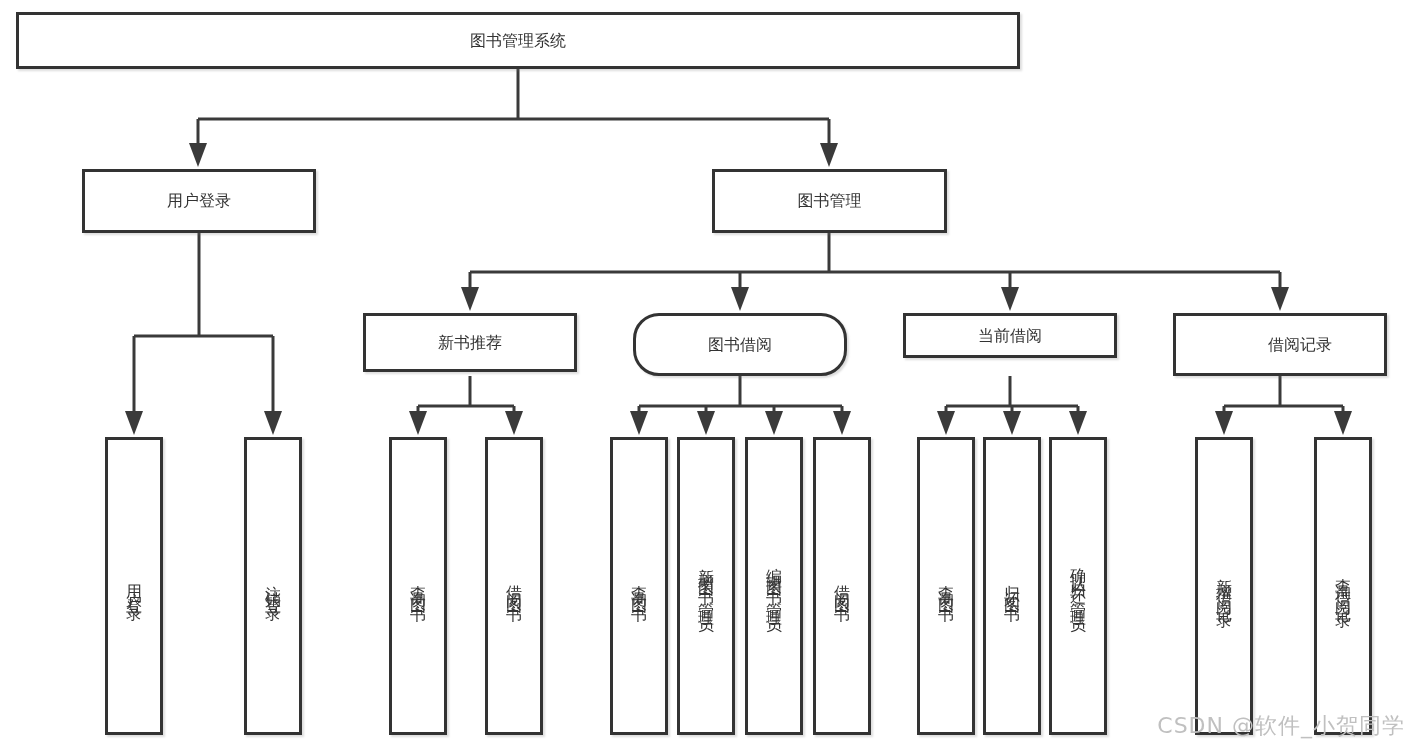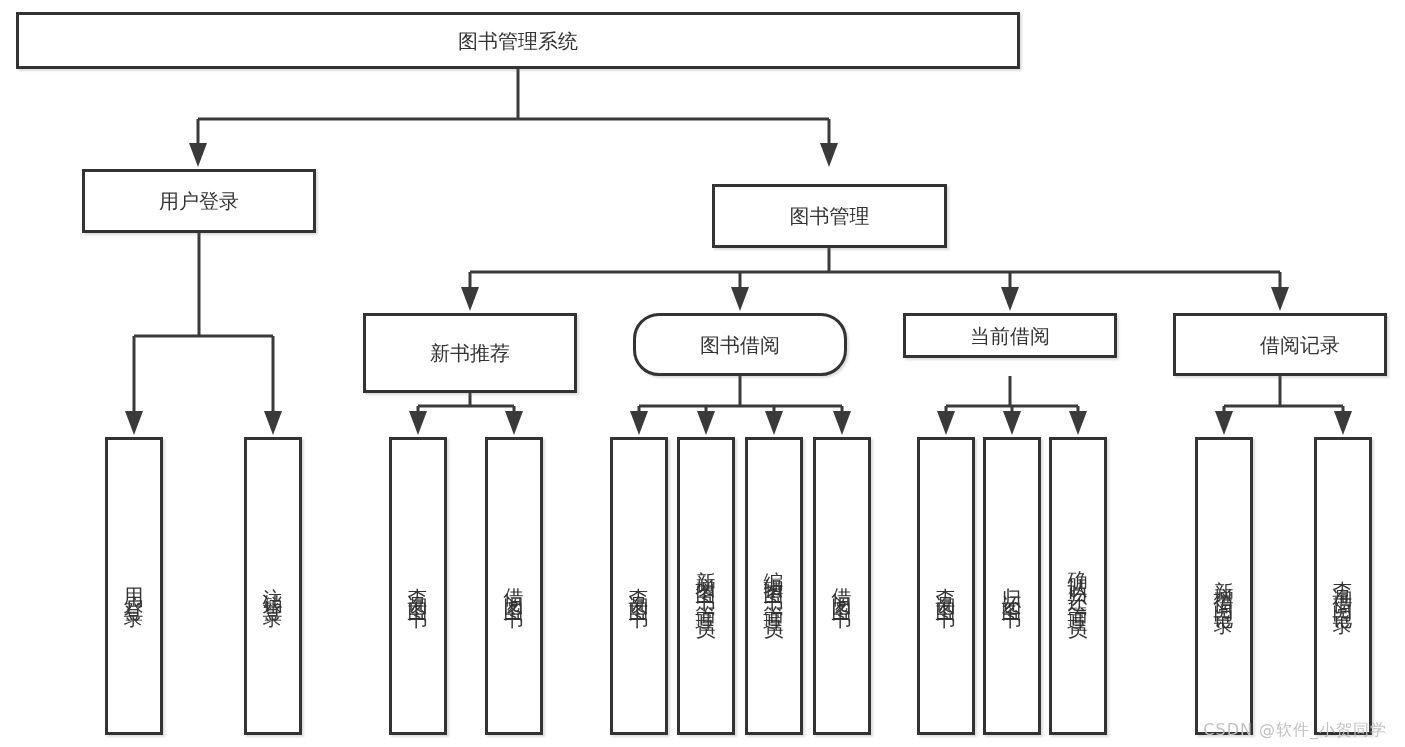--- a/index.html
+++ b/index.html
@@ -18,35 +18,35 @@
   }
   .box {
     position: absolute;
     box-sizing: border-box;
     background: #ffffff;
     border: 3px solid #333333;
     color: #333333;
     display: flex;
     align-items: center;
     justify-content: center;
-    font-size: 20px;
+    font-size: 16px;
     line-height: 1;
     text-align: center;
     box-shadow: 2px 2px 2px rgba(120,120,120,0.25);
   }
   .vbox {
     writing-mode: vertical-rl;
     text-orientation: mixed;
     letter-spacing: 7px;
   }
   .watermark {
     position: absolute;
-    right: 18px;
+    right: 0;
     bottom: 6px;
-    font-size: 16px;
+    font-size: 22px;
     color: #c0c0c0;
     letter-spacing: 1px;
     z-index: 10;
     white-space: nowrap;
   }
 </style>
 </head>
 <body>
 
 <div class="canvas">
@@ -113,23 +113,23 @@
       <polygon points="1003,411 1021,411 1012,435"></polygon>
       <polygon points="1069,411 1087,411 1078,435"></polygon>
       <polygon points="1215,411 1233,411 1224,435"></polygon>
       <polygon points="1334,411 1352,411 1343,435"></polygon>
     </g>
   </svg>
 
   <div class="box" style="left:16px; top:12px; width:1004px; height:57px;">图书管理系统</div>
 
   <div class="box" style="left:82px; top:169px; width:234px; height:64px;">用户登录</div>
-  <div class="box" style="left:712px; top:169px; width:235px; height:64px;margin-top:15px;">图书管理</div>
+  <div class="box" style="left:712px; top:169px; width:235px; height:64px;">图书管理</div>
 
-  <div class="box" style="left:363px; top:313px; width:214px; height:80px;">新书推荐</div>
+  <div class="box" style="left:363px; top:313px; width:214px; height:59px;">新书推荐</div>
   <div class="box" style="left:633px; top:313px; width:214px; height:63px;border-radius:26px;">图书借阅</div>
   <div class="box" style="left:903px; top:313px; width:214px; height:45px;">当前借阅</div>
   <div class="box" style="left:1173px; top:313px; width:214px; height:63px;padding-left:40px;">借阅记录</div>
 
   <div class="box vbox" style="left:105px; top:437px; width:58px; height:298px;">用户登录</div>
   <div class="box vbox" style="left:244px; top:437px; width:58px; height:298px;">注销登录</div>
 
   <div class="box vbox" style="left:389px; top:437px; width:58px; height:298px;">查询图书</div>
   <div class="box vbox" style="left:485px; top:437px; width:58px; height:298px;">借阅图书</div>
 

